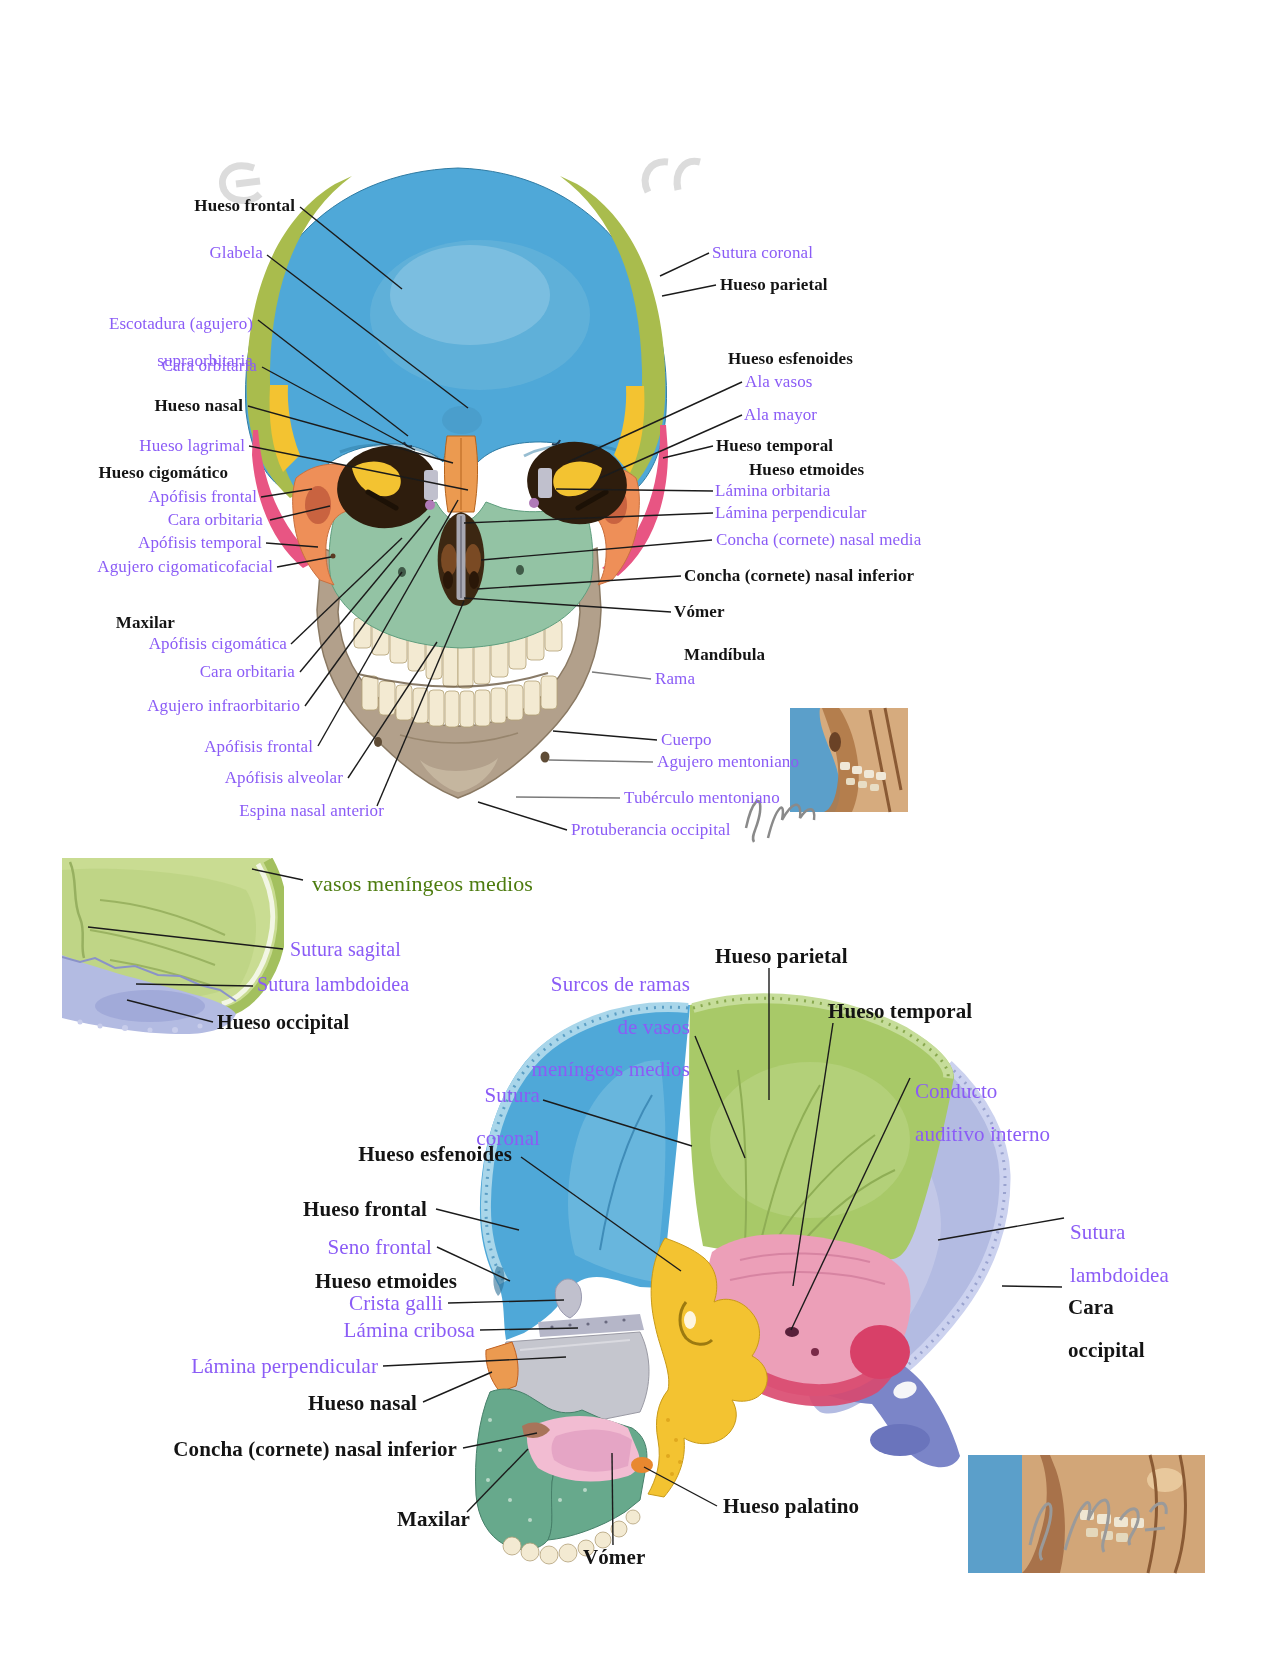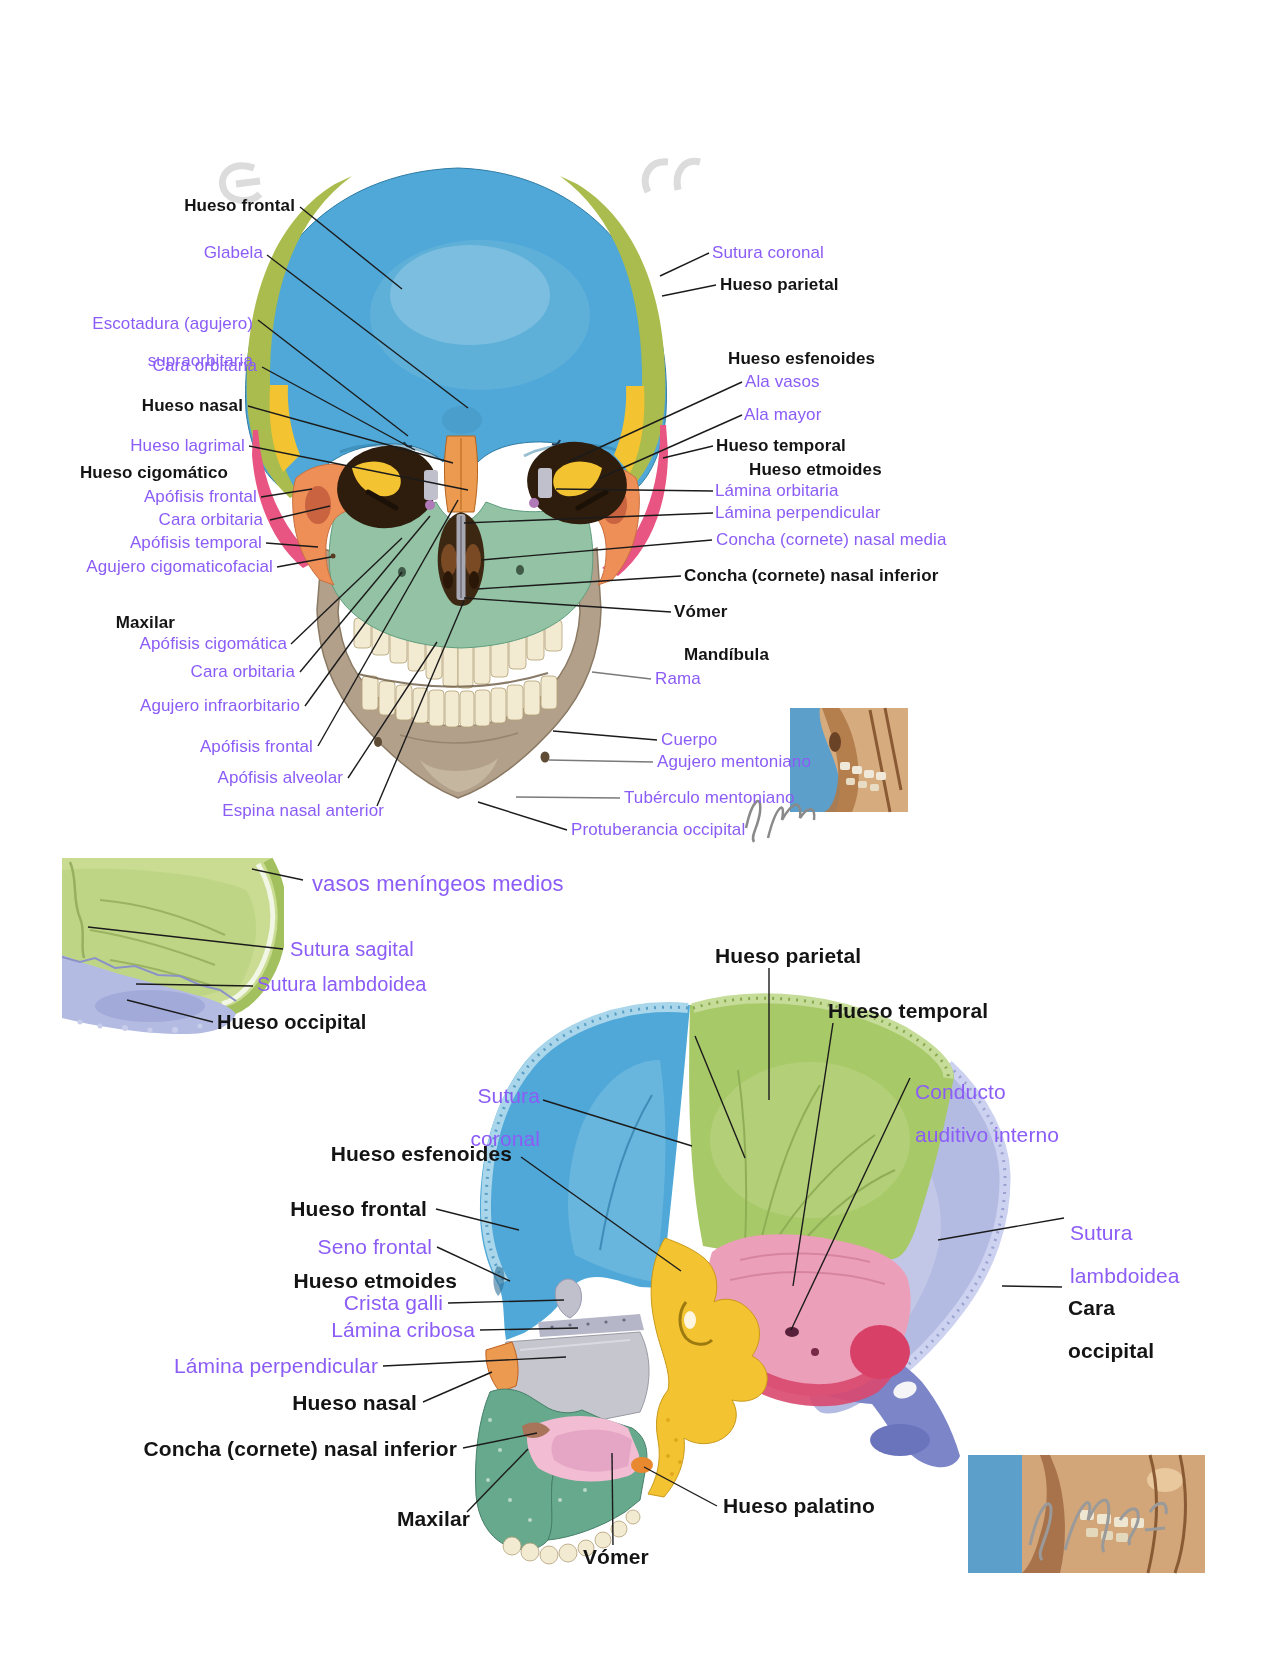--- a/index.html
+++ b/index.html
@@ -1,27 +1,27 @@
 <!DOCTYPE html>
 <html><head>
 <meta charset="utf-8">
 <style>
   html,body{margin:0;padding:0;background:#fff;}
   .page{position:relative;width:1280px;height:1656px;background:#fff;
-        font-family:Liberation Sans, sans-serif;overflow:hidden;}
+        font-family:Liberation Serif, serif;overflow:hidden;}
   svg.art{position:absolute;left:0;top:0;}
   .lb{position:absolute;font-size:17px;color:#8b5cf6;white-space:nowrap;
       line-height:1.18;letter-spacing:.1px;}
   .lb.b{font-weight:700;color:#141414;}
   .ra{text-align:right;}
   .two span{display:block;margin-top:17px;}
   .f2{font-size:20px;}
   .f3{font-size:21px;}
   .f3.two{line-height:1.22;}
-  .vs{font-size:22px;color:#8b5cf6;}
+  .vs{font-size:22px;color:#4d7c0f;}
 </style>
 </head>
 <body>
 
 <div class="page">
 
 <svg class="art" width="1280" height="1656" viewBox="0 0 1280 1656">
 
   <g stroke="#dcdcdc" stroke-width="7" fill="none">
     <path d="M254,168 C230,160 218,176 224,190 C230,202 250,204 260,194"></path>
@@ -438,20 +438,25 @@
 <div class="lb" style="left:661px;top:730px">Cuerpo</div>
 <div class="lb" style="left:657px;top:752px">Agujero mentoniano</div>
 <div class="lb" style="left:624px;top:788px">Tubérculo mentoniano</div>
 <div class="lb" style="left:571px;top:820px">Protuberancia occipital</div>
 
 <div class="lb vs" style="left:312px;top:871px">vasos meníngeos medios</div>
 <div class="lb f2" style="left:290px;top:938px">Sutura sagital</div>
 <div class="lb f2" style="left:257px;top:973px">Sutura lambdoidea</div>
 <div class="lb f2 b" style="left:217px;top:1011px">Hueso occipital</div>
 
+<div class="lb f3 ra two" style="right:590px;top:955px">
+  <span>Surcos de ramas</span>
+  <span>de vasos</span>
+  <span>meníngeos medios</span>
+</div>
 <div class="lb f3 b" style="left:715px;top:944px">Hueso parietal</div>
 <div class="lb f3 b" style="left:828px;top:999px">Hueso temporal</div>
 <div class="lb f3 two" style="left:915px;top:1062px">
   <span>Conducto</span>
   <span>auditivo interno</span>
 </div>
 <div class="lb f3 ra two" style="right:740px;top:1066px">
   <span>Sutura</span>
   <span>coronal</span>
 </div>

